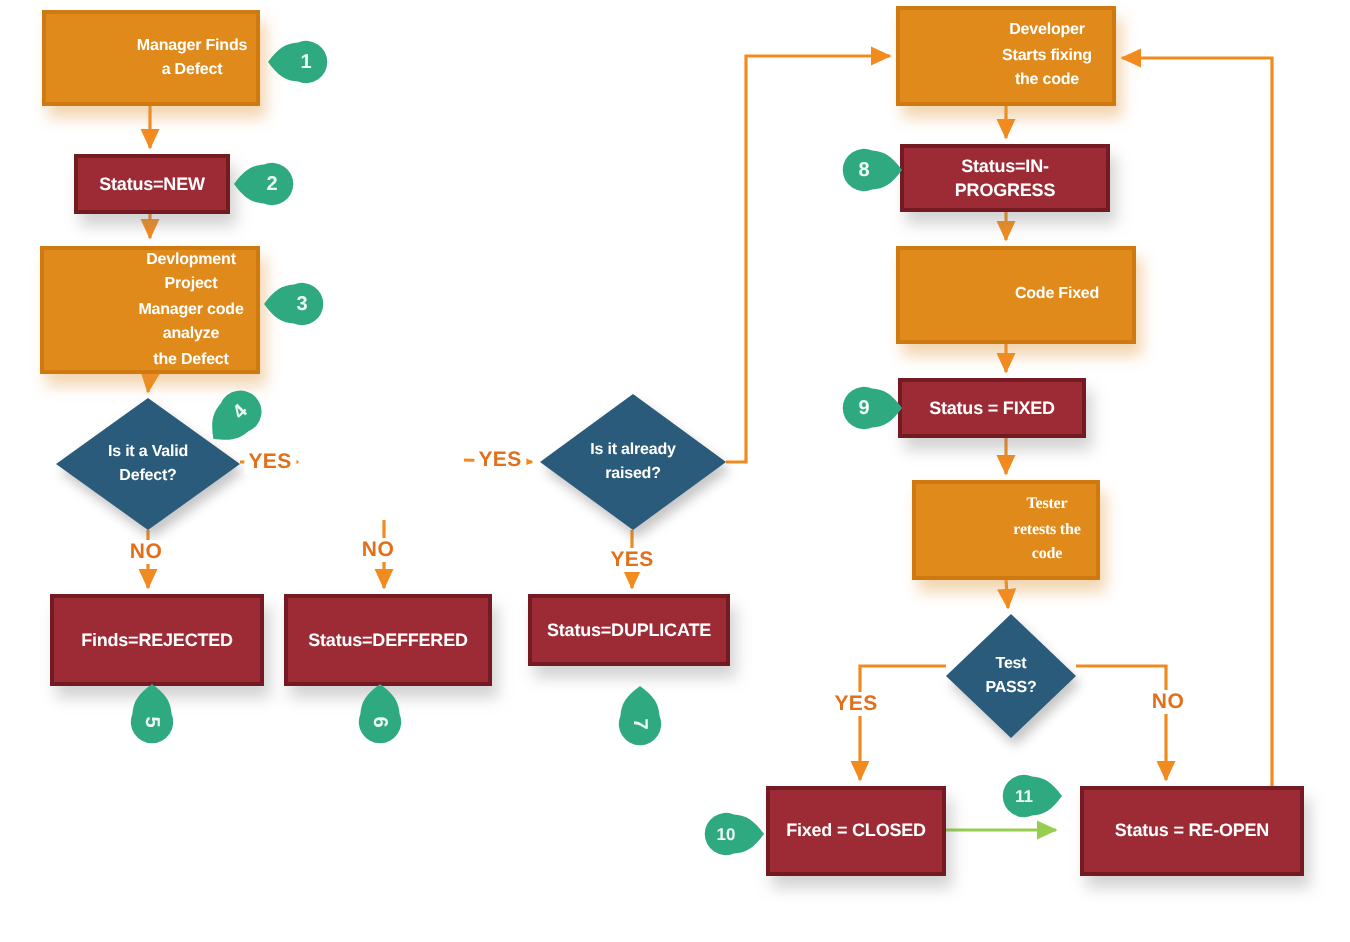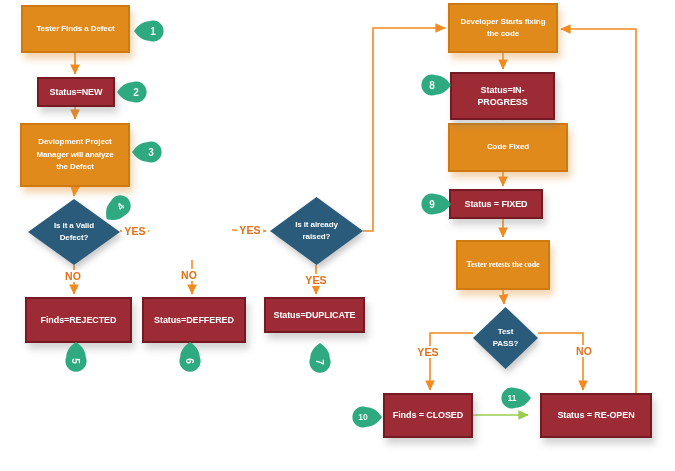--- a/index.html
+++ b/index.html
@@ -16,21 +16,21 @@
   .wires{position:absolute;left:0;top:0;width:675px;height:471px;}
   .wire{fill:none;stroke:var(--connector);stroke-width:1.6;}
   .wire.green{stroke:var(--green-connector);}
   .ah-o{fill:var(--connector);} .ah-g{fill:var(--green-connector);}
 
   .node{position:absolute;display:flex;align-items:center;justify-content:center;
         text-align:center;color:var(--node-text);font-weight:bold;
         white-space:pre-line;box-sizing:border-box;padding:1px 3px;}
   .process{background:var(--process-fill);border:2px solid var(--process-border);
            font-size:8px;line-height:1.55;letter-spacing:-0.1px;
-           box-shadow:3px 6px 7px rgba(224,150,60,.40);}
+           box-shadow:3px 6px 7px rgba(224,150,60,.40);padding-left:44px;}
   .status{background:var(--status-fill);border:2px solid var(--status-border);
           font-size:9px;line-height:1.35;letter-spacing:-0.1px;
           box-shadow:3px 6px 7px rgba(130,130,130,.35);}
   .dshadow{position:absolute;filter:drop-shadow(2px 4px 3px rgba(110,110,110,.40));}
   .decision{position:relative;width:100%;height:100%;background:var(--decision-fill);
             clip-path:polygon(50% 0,100% 50%,50% 100%,0 50%);
             font-size:8px;line-height:1.5;letter-spacing:-0.1px;}
 
   .elabel{position:absolute;transform:translate(-50%,-50%);color:var(--edge-label);
           font-weight:bold;font-size:10.5px;letter-spacing:.2px;background:#fff;
@@ -74,37 +74,37 @@
     <polyline class="wire" points="503,103 503,120" marker-end="url(#ah-o)"></polyline>
     <polyline class="wire" points="503,172 503,186" marker-end="url(#ah-o)"></polyline>
     <polyline class="wire" points="503,219 503,237" marker-end="url(#ah-o)"></polyline>
     <polyline class="wire" points="503,290 504,304" marker-end="url(#ah-o)"></polyline>
     <polyline class="wire" points="473,333 430,333 430,390" marker-end="url(#ah-o)"></polyline>
     <polyline class="wire" points="538,333 583,333 583,390" marker-end="url(#ah-o)"></polyline>
     <polyline class="wire" points="629,415 636,415 636,29 561,29" marker-end="url(#ah-o)"></polyline>
     <polyline class="wire green" points="473,415 528,415" marker-end="url(#ah-g)"></polyline>
   </svg>
 
-  <div class="node process" style="left:21px;top:5px;width:109px;height:48px;">Tester Finds a Defect</div>
+  <div class="node process" style="left:21px;top:5px;width:109px;height:48px;">Manager Finds a Defect</div>
   <div class="node process" style="left:20px;top:123px;width:110px;height:64px;">Devlopment Project
-Manager will analyze
+Manager code analyze
 the Defect</div>
   <div class="node process" style="left:448px;top:3px;width:110px;height:50px;">Developer Starts fixing
 the code</div>
   <div class="node process" style="left:448px;top:123px;width:120px;height:49px;">Code Fixed</div>
   <div class="node process" style="left:456px;top:240px;width:94px;height:50px;font-family:Liberation Serif, serif;">Tester retests the code</div>
 
   <div class="node status" style="left:37px;top:77px;width:78px;height:30px;">Status=NEW</div>
   <div class="node status" style="left:25px;top:297px;width:107px;height:46px;">Finds=REJECTED</div>
   <div class="node status" style="left:142px;top:297px;width:104px;height:46px;">Status=DEFFERED</div>
   <div class="node status" style="left:264px;top:297px;width:101px;height:36px;">Status=DUPLICATE</div>
-  <div class="node status" style="left:450px;top:72px;width:105px;height:48px;">Status=IN-
+  <div class="node status" style="left:450px;top:72px;width:105px;height:34px;">Status=IN-
 PROGRESS</div>
   <div class="node status" style="left:449px;top:189px;width:94px;height:30px;">Status = FIXED</div>
-  <div class="node status" style="left:383px;top:393px;width:90px;height:45px;">Finds = CLOSED</div>
+  <div class="node status" style="left:383px;top:393px;width:90px;height:45px;">Fixed = CLOSED</div>
   <div class="node status" style="left:540px;top:393px;width:112px;height:45px;">Status = RE-OPEN</div>
 
   <div class="dshadow" style="left:28px;top:199px;width:92px;height:66px;">
     <div class="node decision">Is it a Valid
 Defect?</div>
   </div>
   <div class="dshadow" style="left:270px;top:197px;width:93px;height:68px;">
     <div class="node decision">Is it already
 raised?</div>
   </div>

